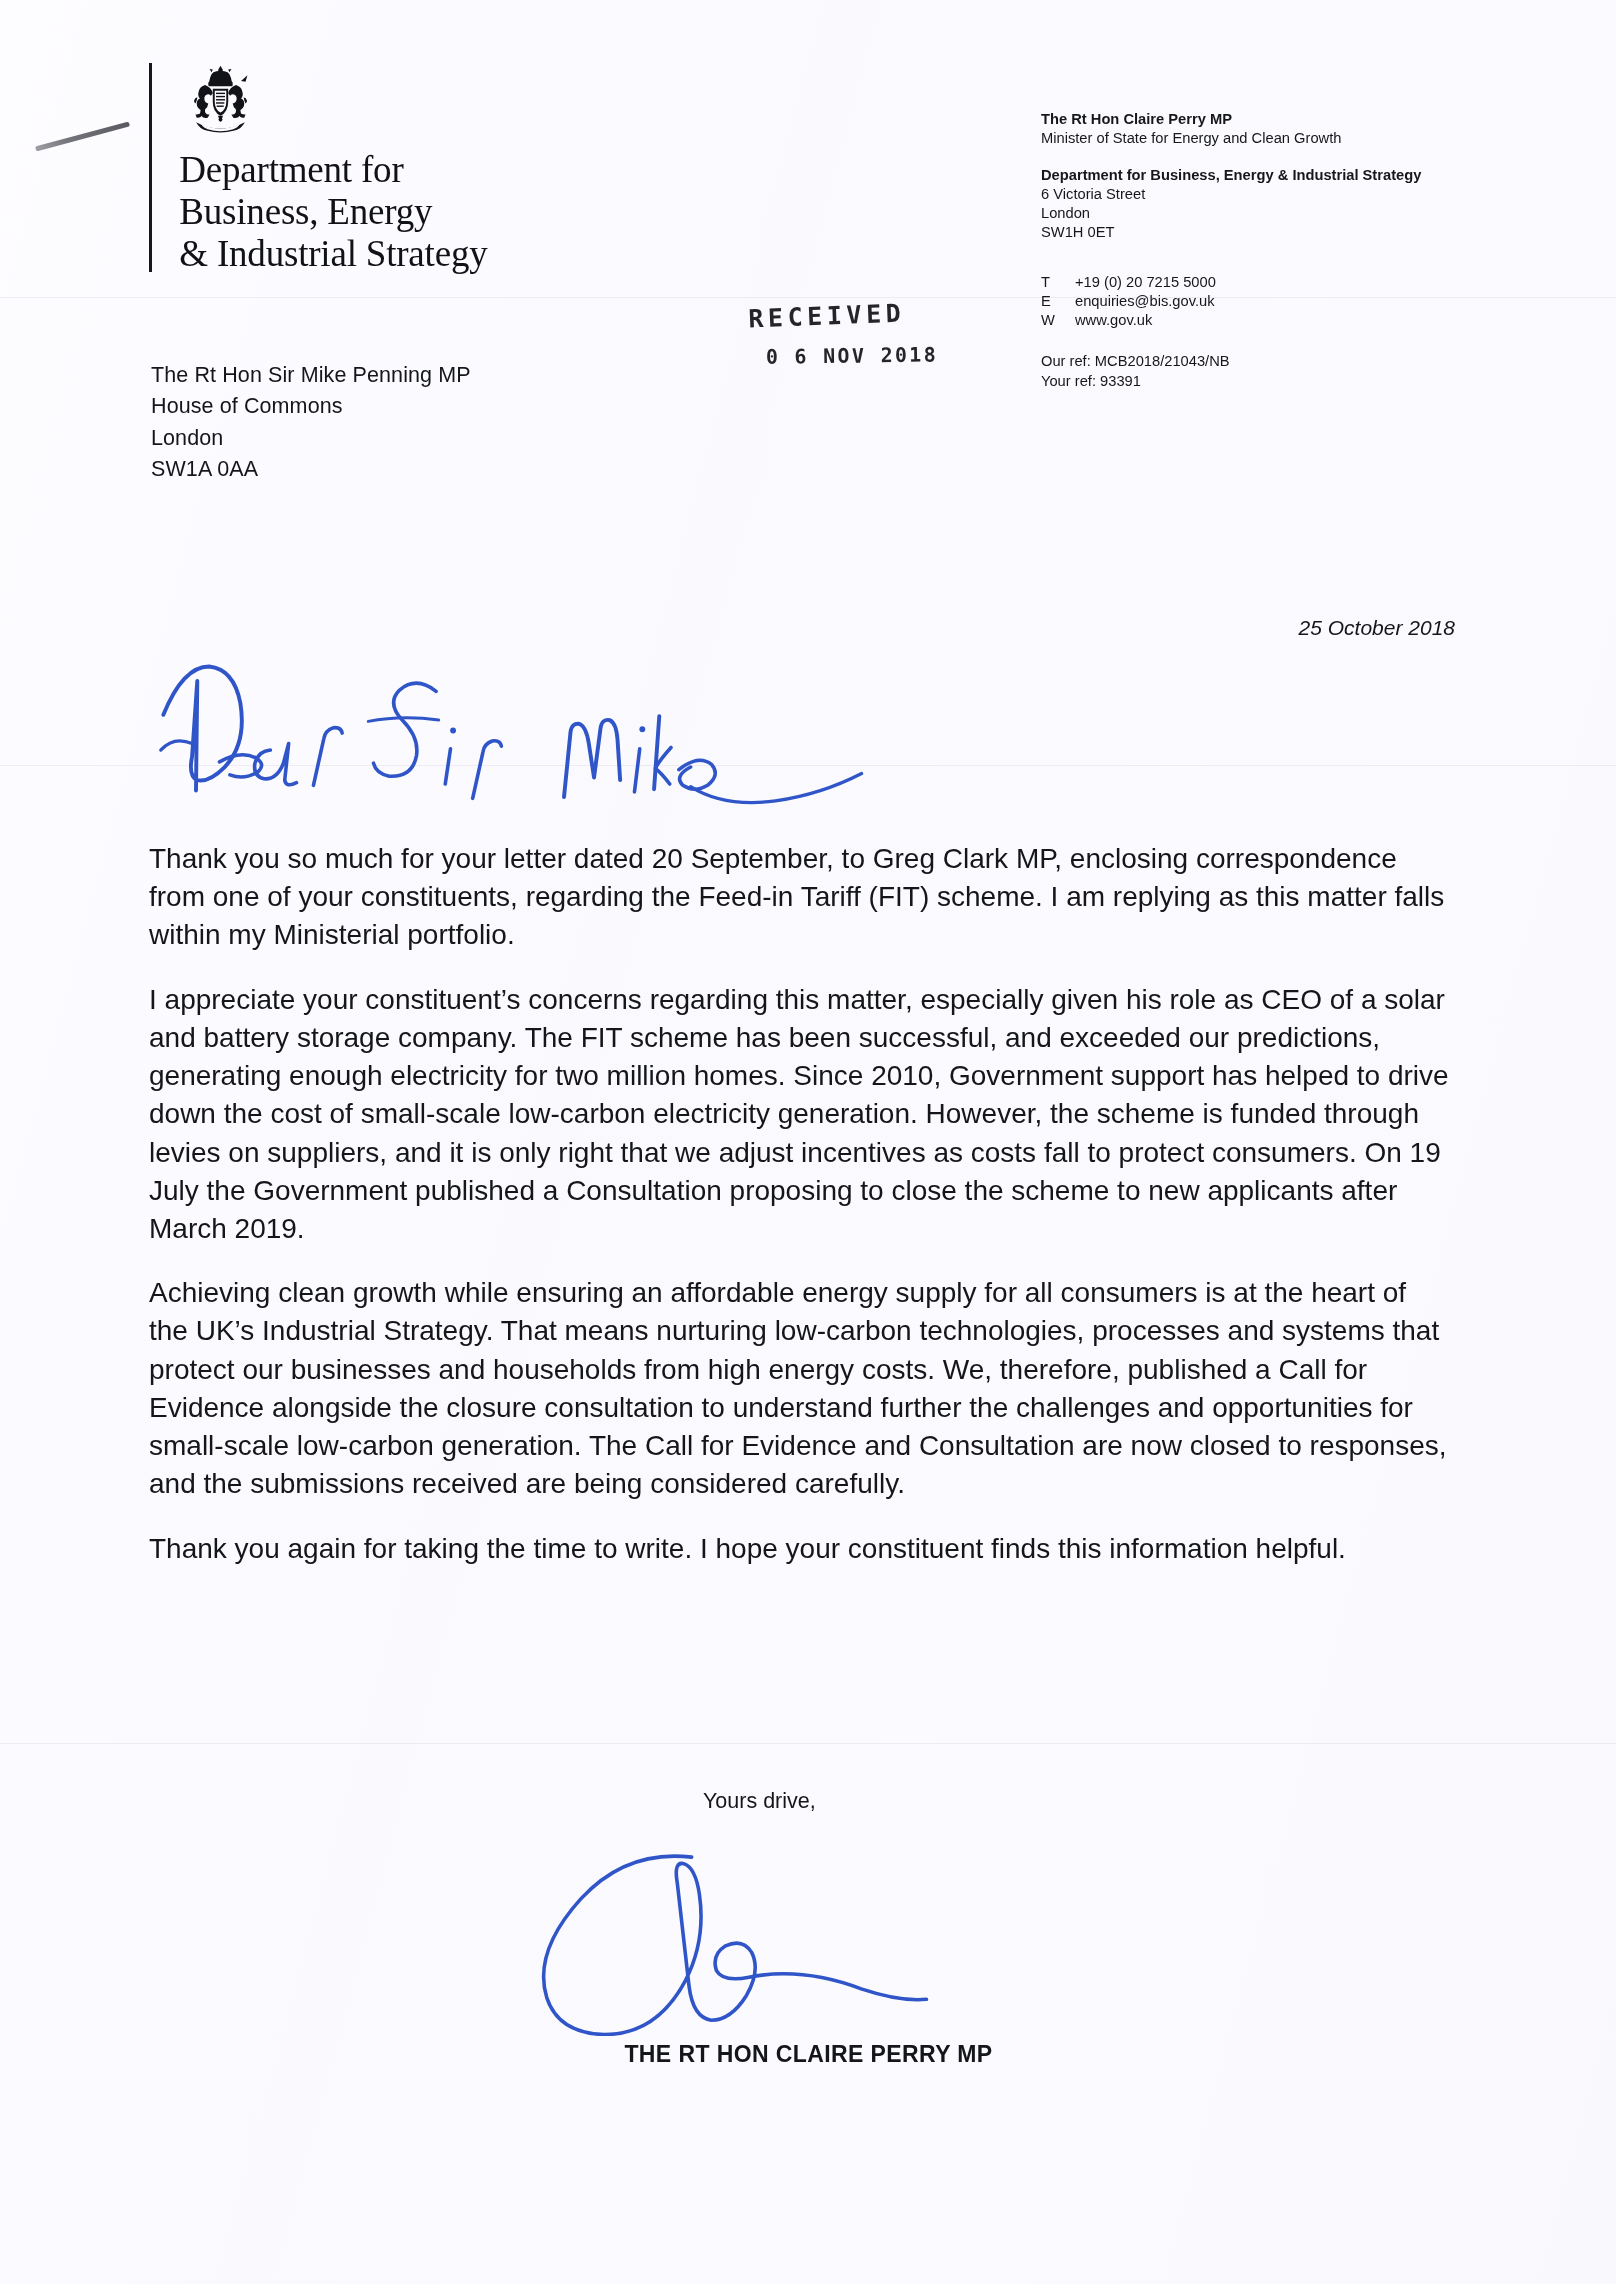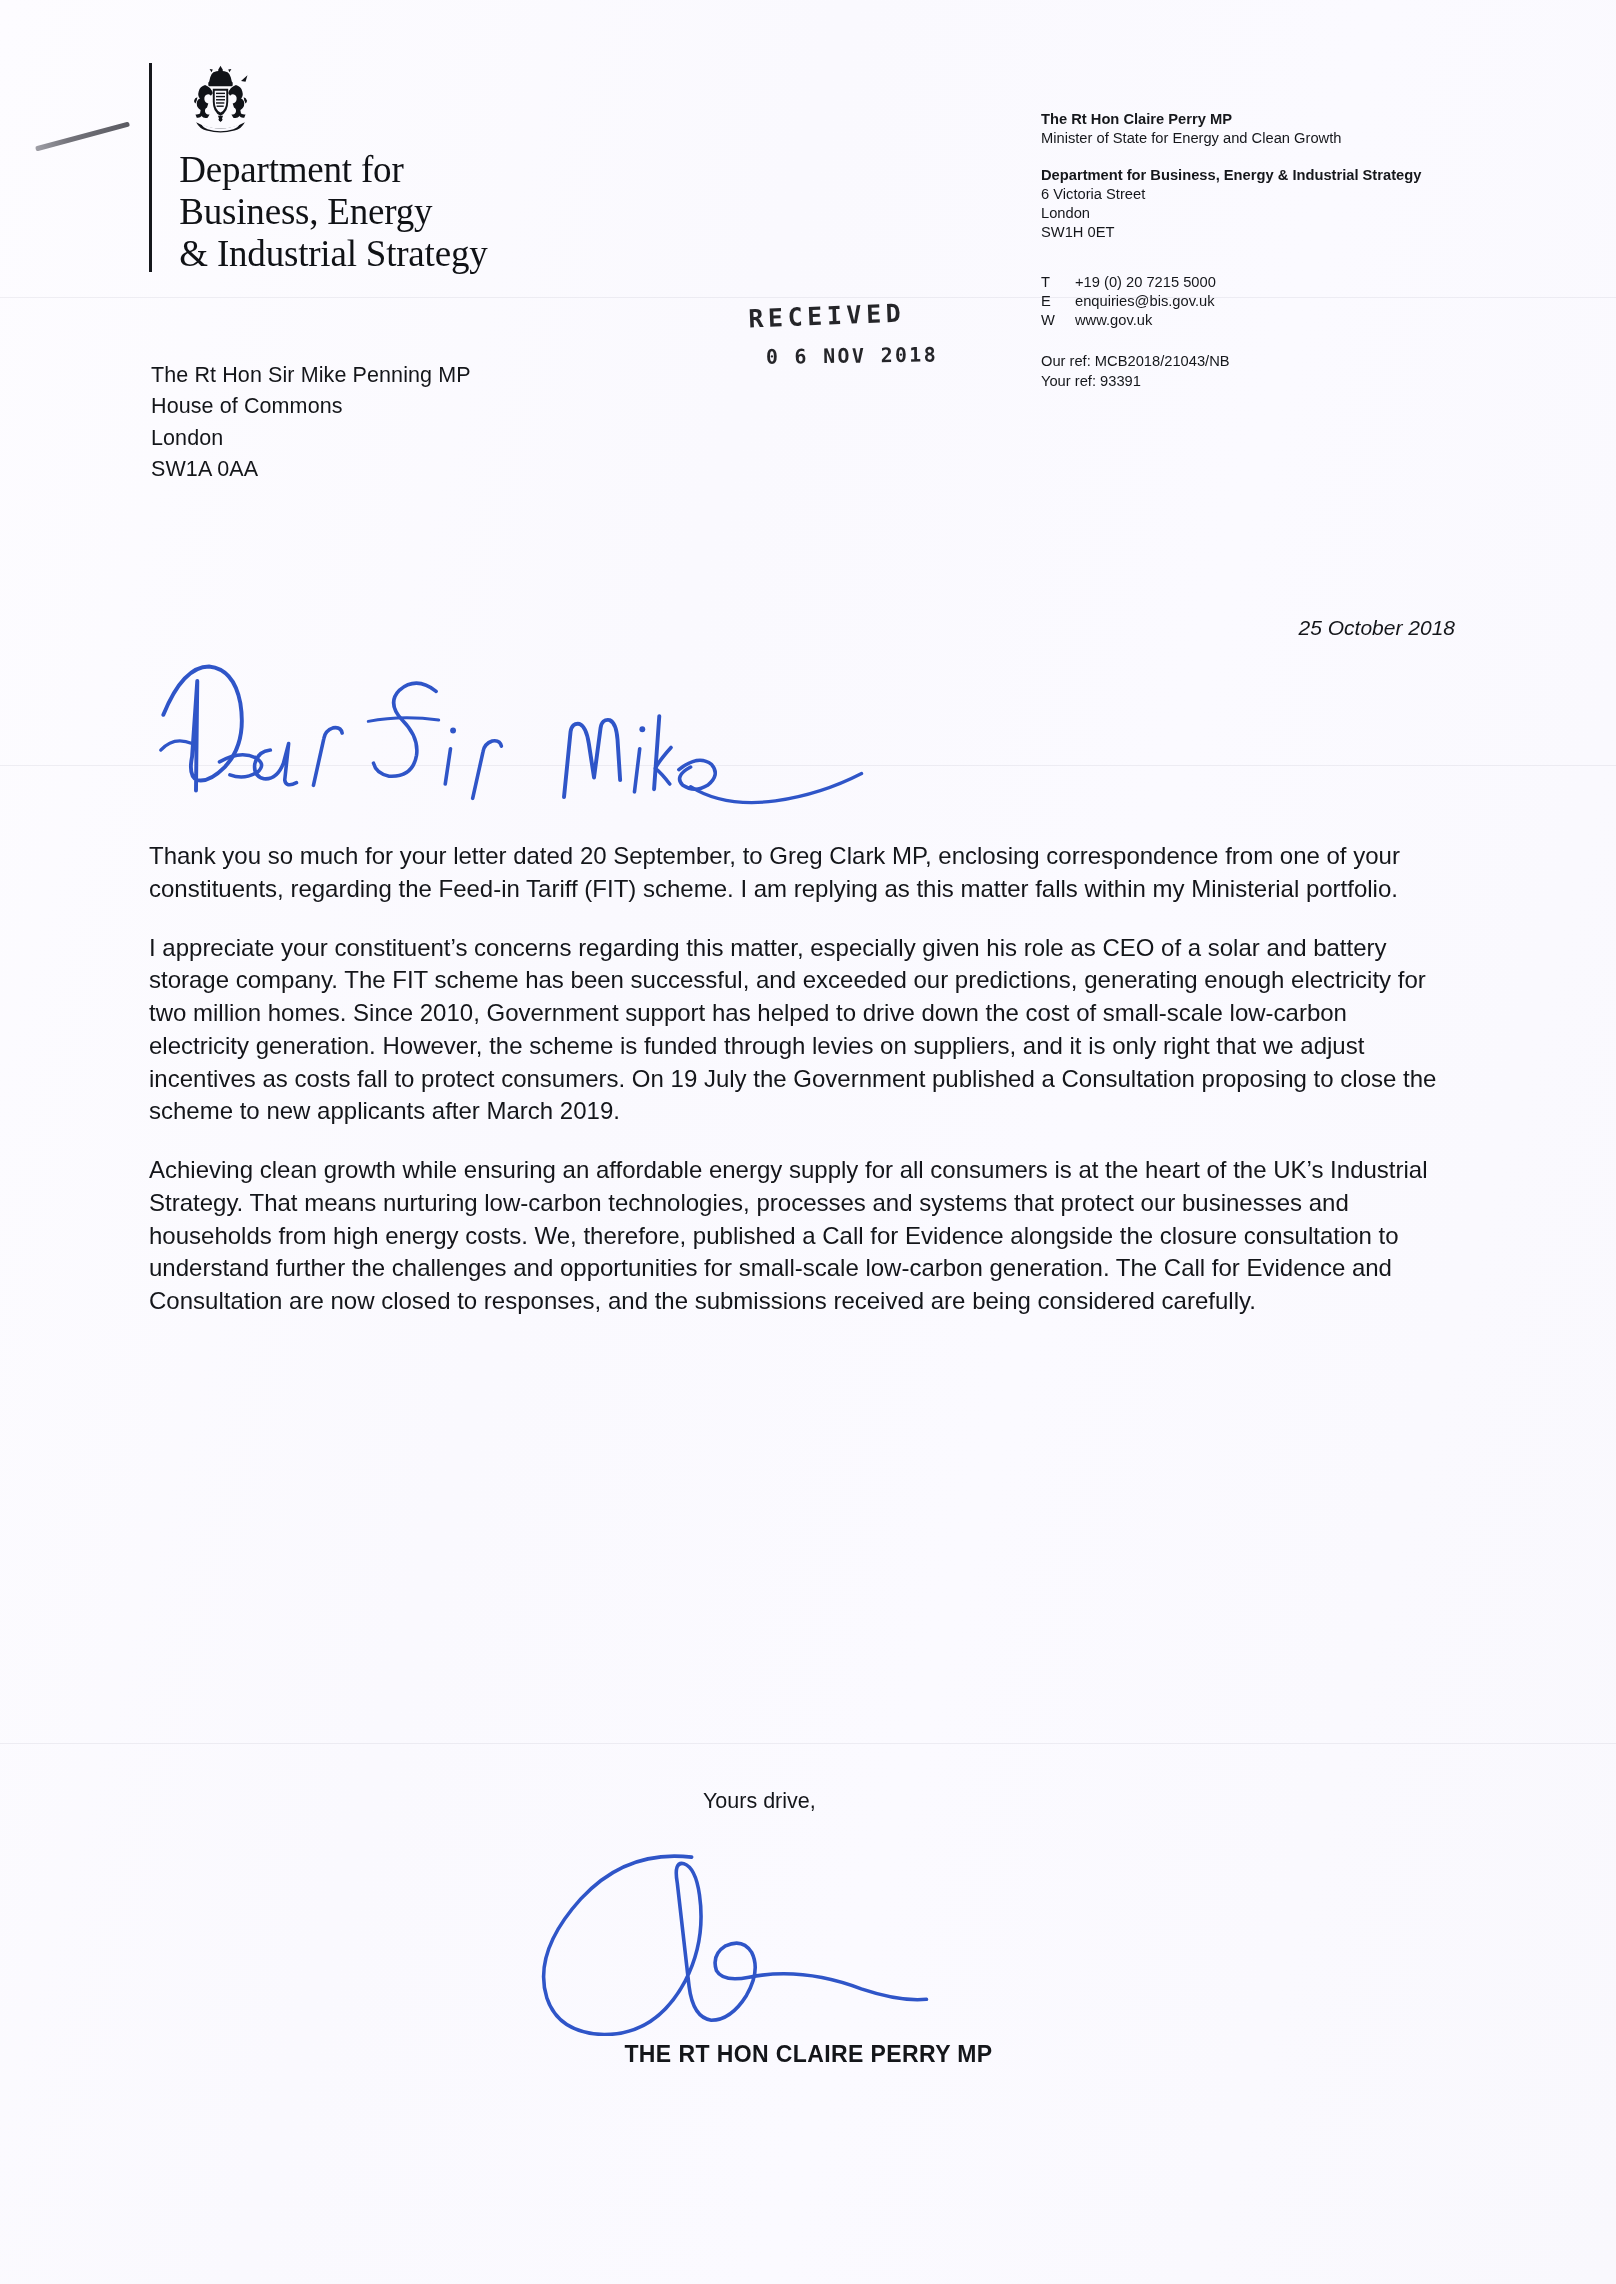--- a/index.html
+++ b/index.html
@@ -143,21 +143,21 @@
     height: 157px;
   }
   .salutation-hw svg { width: 100%; height: 100%; display: block; }
 
   
   .body-text {
     position: absolute;
     left: 149px;
     top: 840px;
     width: 1300px;
-    font-size: 24px;
+    font-size: 28px;
     line-height: 1.365;
   }
   .body-text p {
     margin: 0 0 26px 0;
     white-space: pre-line;
   }
   .body-text p:last-child { margin-bottom: 0; }
 
   
   .closing {
@@ -312,20 +312,21 @@
 
     <path d="M812 180 Q842 156 862 172 Q876 188 856 204 Q836 216 818 204 Q804 190 830 176" stroke-width="5.5"></path>
     <path d="M830 206 Q880 238 960 228 Q1030 218 1092 186" stroke-width="5"></path>
   </svg>
 </div>
 
 <div class="body-text">
   <p>Thank you so much for your letter dated 20 September, to Greg Clark MP, enclosing correspondence from one of your constituents, regarding the Feed-in Tariff (FIT) scheme.   I am replying as this matter falls within my Ministerial portfolio.</p>
   <p>I appreciate your constituent’s concerns regarding this matter, especially given his role as CEO of a solar and battery storage company.  The FIT scheme has been successful, and exceeded our predictions, generating enough electricity for two million homes. Since 2010, Government support has helped to drive down the cost of small-scale low-carbon electricity generation.  However, the scheme is funded through levies on suppliers, and it is only right that we adjust incentives as costs fall to protect consumers. On 19 July the Government published a Consultation proposing to close the scheme to new applicants after March 2019.</p>
   <p>Achieving clean growth while ensuring an affordable energy supply for all consumers is at the heart of the UK’s Industrial Strategy.  That means nurturing low-carbon technologies, processes and systems that protect our businesses and households from high energy costs.  We, therefore, published a Call for Evidence alongside the closure consultation to understand further the challenges and opportunities for small-scale low-carbon generation.  The Call for Evidence and Consultation are now closed to responses, and the submissions received are being considered carefully.</p>
+  <p>Thank you again for taking the time to write.  I hope your constituent finds this information helpful.</p>
 </div>
 
 <div class="closing">Yours drive,</div>
 
 <div class="signature" aria-label="C">
   <svg viewBox="0 0 900 320" fill="none" stroke="#2f55c8" stroke-linecap="round" stroke-linejoin="round" aria-hidden="true">
     <path d="M300 46 Q200 34 130 110 Q56 192 78 262 Q96 316 166 318 Q246 318 290 236 Q322 174 312 104 Q306 62 288 56 Q272 52 278 86 L296 244 Q302 292 330 296 Q360 296 384 258 Q406 220 392 192 Q378 170 352 182 Q330 196 338 220 Q348 238 388 230 Q470 214 560 248 Q620 268 660 264" stroke-width="5.5"></path>
   </svg>
 </div>
 

